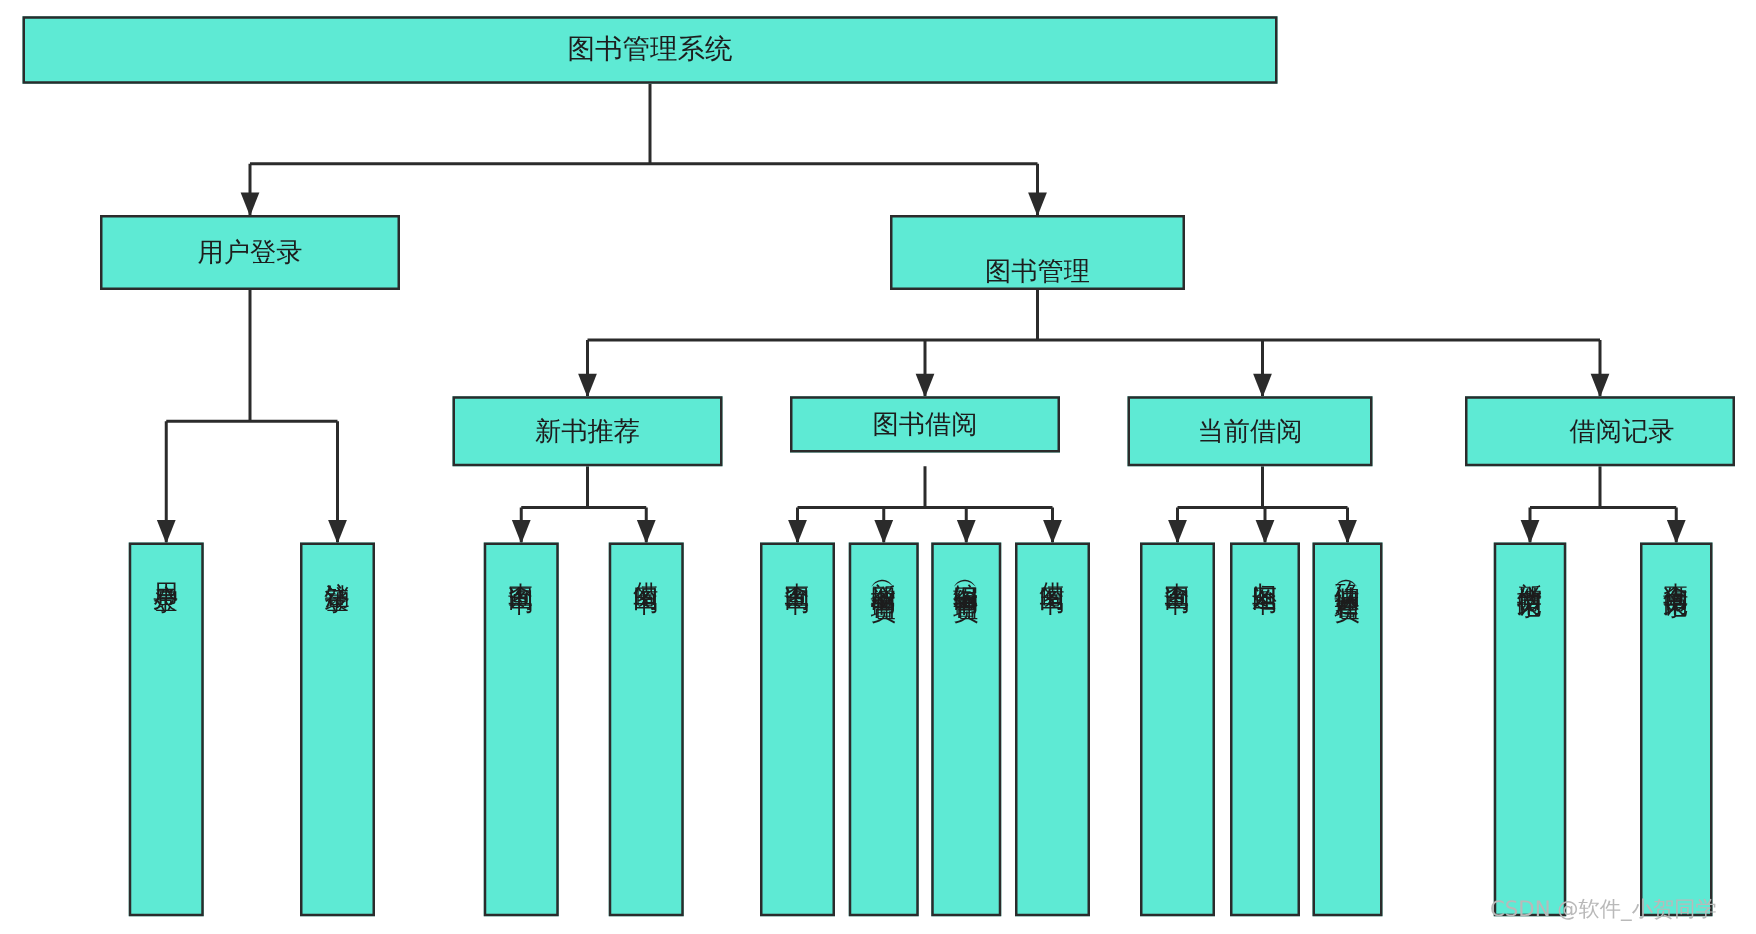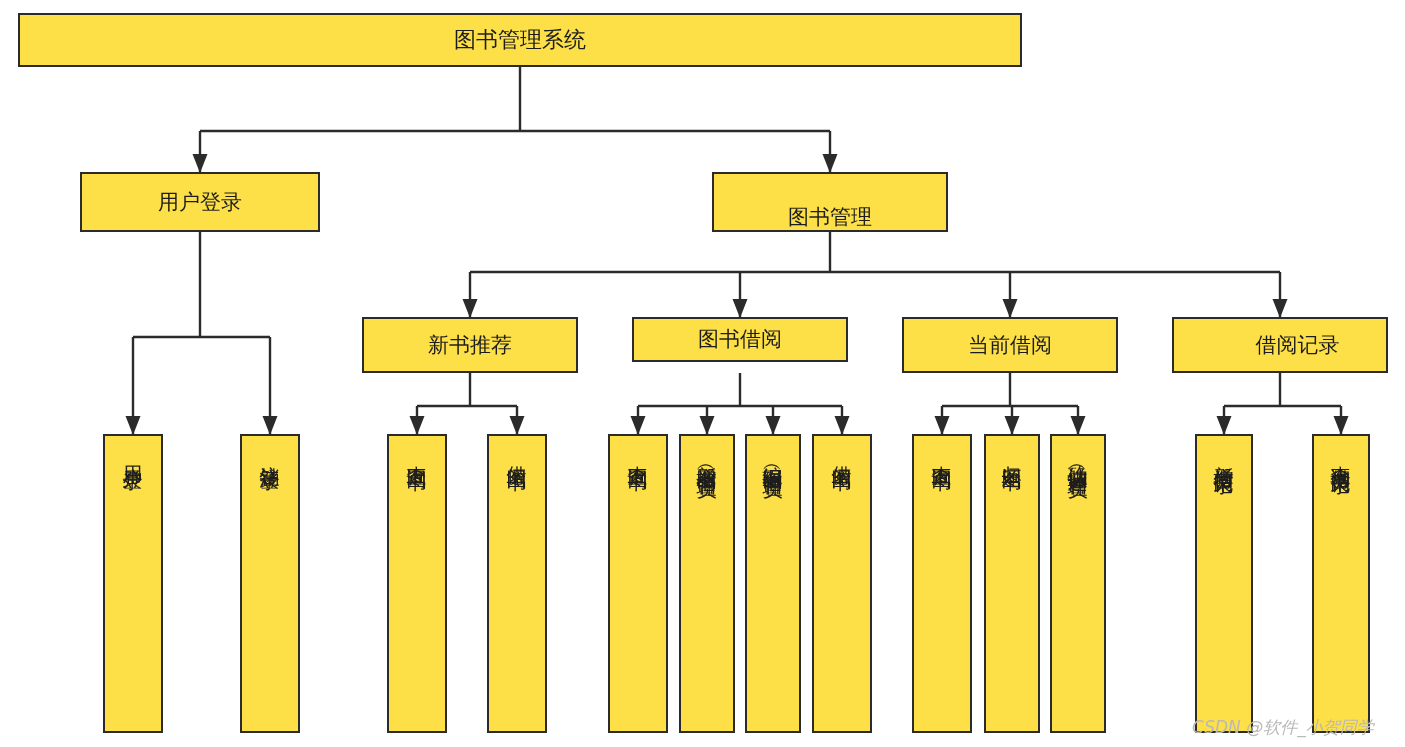--- a/index.html
+++ b/index.html
@@ -15,21 +15,21 @@
     position: relative;
   }
   #diagram-root {
     position: relative;
     width: 1405px;
     height: 747px;
   }
   .node-box {
     position: absolute;
     box-sizing: border-box;
-    background: #fde047;
+    background: #5eead4;
     border: 2px solid #2b2b2b;
     display: flex;
     align-items: center;
     justify-content: center;
     overflow: hidden;
   }
   .node-label {
     color: #1d1d1d;
     text-align: center;
     line-height: 1.18;
@@ -68,21 +68,20 @@
   }
   #connectors polygon {
     fill: #2b2b2b;
   }
   .watermark {
     position: absolute;
     color: #b9b9b9;
     font-size: 17px;
     white-space: nowrap;
     user-select: none;
-    font-style: italic;
   }
 </style>
 </head>
 <body>
 
 <div id="diagram-root">
   <svg id="connectors" viewBox="0 0 1405 747" xmlns="http://www.w3.org/2000/svg">
       <line x1="520" y1="67" x2="520" y2="131"></line>
       <line x1="200" y1="131" x2="830" y2="131"></line>
       <line x1="200" y1="131" x2="200" y2="172"></line>
@@ -145,21 +144,21 @@
       </div>
       <div class="node-box horizontal" style="left: 712px; top: 172px; width: 236px; height: 60px; align-items: flex-end;">
         <span class="node-label">图书管理</span>
       </div>
       <div class="node-box horizontal" style="left: 362px; top: 317px; width: 216px; height: 56px;">
         <span class="node-label">新书推荐</span>
       </div>
       <div class="node-box horizontal" style="left: 632px; top: 317px; width: 216px; height: 45px;">
         <span class="node-label">图书借阅</span>
       </div>
-      <div class="node-box horizontal" style="left: 902px; top: 317px; width: 216px; height: 56px;">
+      <div class="node-box horizontal" style="left: 902px; top: 317px; width: 196px; height: 56px;">
         <span class="node-label">当前借阅</span>
       </div>
       <div class="node-box horizontal" style="left: 1172px; top: 317px; width: 216px; height: 56px; padding-left: 35px;">
         <span class="node-label">借阅记录</span>
       </div>
       <div class="node-box vertical" style="left: 103px; top: 434px; width: 60px; height: 299px;">
         <span class="node-label">用户登录</span>
       </div>
       <div class="node-box vertical" style="left: 240px; top: 434px; width: 60px; height: 299px;">
         <span class="node-label">注销登录</span>

